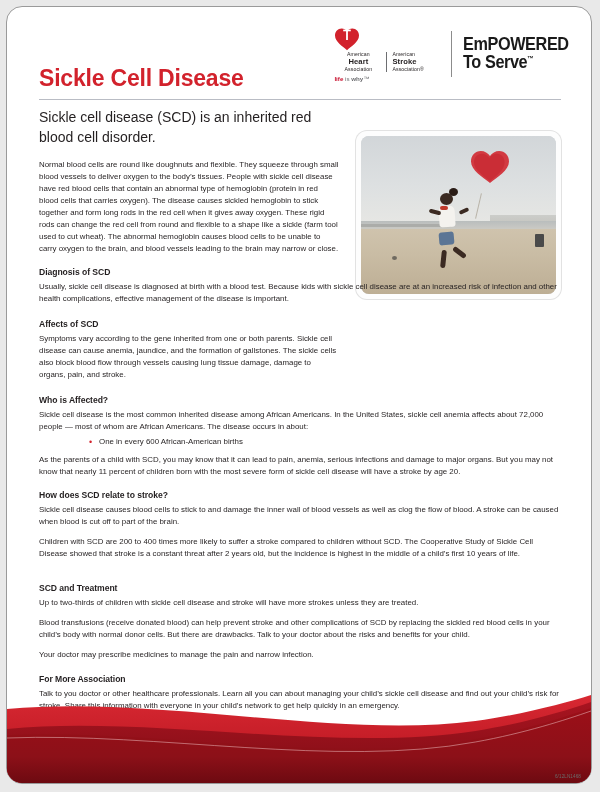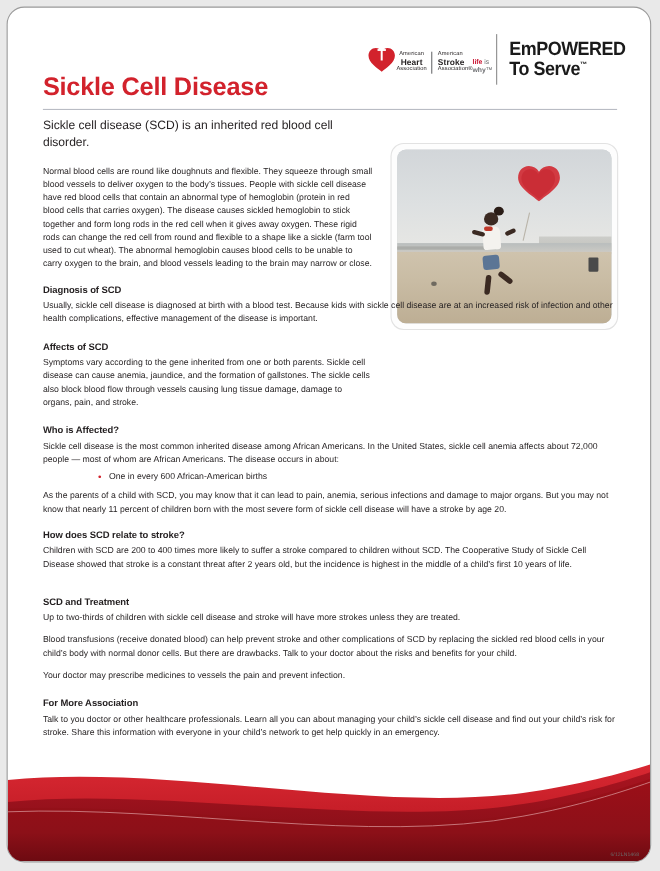--- a/index.html
+++ b/index.html
@@ -22,21 +22,21 @@
   
   .header{
     position:absolute;left:0;top:0;width:100%;height:82px;
   }
   .logos{
     position:absolute;right:14px;top:16px;
     display:flex;align-items:center;height:62px;
   }
   .aha-logo{
     position:relative;width:106px;
-    display:flex;flex-direction:row;align-items:flex-end;
+    display:flex;flex-direction:column;align-items:flex-start;
     padding-right:6px;
   }
   .heart-mark{
     position:relative;width:26px;height:25px;margin-bottom:1px;
   }
   .heart-mark svg{display:block;}
   .aha-names{
     display:flex;align-items:stretch;justify-content:center;
     width:100%;
   }
@@ -71,21 +71,21 @@
     position:absolute;left:32px;top:92px;width:522px;height:1px;
     background:#b9bcc4;
   }
 
   
   .body{
     position:absolute;left:32px;top:100px;width:524px;
     color:#231f20;
   }
   p{margin:0;}
-  .lead{font-size:11px;line-height:1.45;margin-bottom:11px;}
+  .lead{font-size:14px;line-height:1.45;margin-bottom:11px;}
   .narrow{width:300px;}
   .full{width:524px;}
   .para{font-size:7.9px;line-height:1.52;margin-bottom:8px;}
   h2{
     font-size:8.6px;font-weight:bold;color:#231f20;
     margin:0 0 4px 0;letter-spacing:-0.05px;
   }
   .sec{margin-bottom:9px;}
   ul{margin:3px 0 6px 0;padding:0;list-style:none;}
   li{
@@ -289,28 +289,29 @@
       <h2>Who is Affected?</h2>
       <p class="para full" style="margin-bottom:2px;">Sickle cell disease is the most common inherited disease among African Americans. In the United States, sickle cell anemia affects about 72,000 people — most of whom are African Americans. The disease occurs in about:</p>
       <ul>
         <li>One in every 600 African-American births</li>
       </ul>
       <p class="para full">As the parents of a child with SCD, you may know that it can lead to pain, anemia, serious infections and damage to major organs. But you may not know that nearly 11 percent of children born with the most severe form of sickle cell disease will have a stroke by age 20.</p>
     </div>
 
     <div class="sec" style="margin-bottom:23px;">
       <h2>How does SCD relate to stroke?</h2>
+      <p class="para full">Sickle cell disease causes blood cells to stick to and damage the inner wall of blood vessels as well as clog the flow of blood. A stroke can be caused when blood is cut off to part of the brain.</p>
       <p class="para full">Children with SCD are 200 to 400 times more likely to suffer a stroke compared to children without SCD. The Cooperative Study of Sickle Cell Disease showed that stroke is a constant threat after 2 years old, but the incidence is highest in the middle of a child’s first 10 years of life.</p>
     </div>
 
     <div class="sec" style="margin-bottom:13px;">
       <h2>SCD and Treatment</h2>
       <p class="para full">Up to two-thirds of children with sickle cell disease and stroke will have more strokes unless they are treated.</p>
       <p class="para full">Blood transfusions (receive donated blood) can help prevent stroke and other complications of SCD by replacing the sickled red blood cells in your child’s body with normal donor cells. But there are drawbacks. Talk to your doctor about the risks and benefits for your child.</p>
-      <p class="para full">Your doctor may prescribe medicines to vessels the pain and prevent infection.</p>
+      <p class="para full">Your doctor may prescribe medicines to manage the pain and narrow infection.</p>
     </div>
 
     <div class="sec">
       <h2>For More Association</h2>
       <p class="para full">Talk to you doctor or other healthcare professionals. Learn all you can about managing your child’s sickle cell disease and find out your child’s risk for stroke. Share this information with everyone in your child’s network to get help quickly in an emergency.</p>
     </div>
 
   </div>
 
   <div class="footer">

